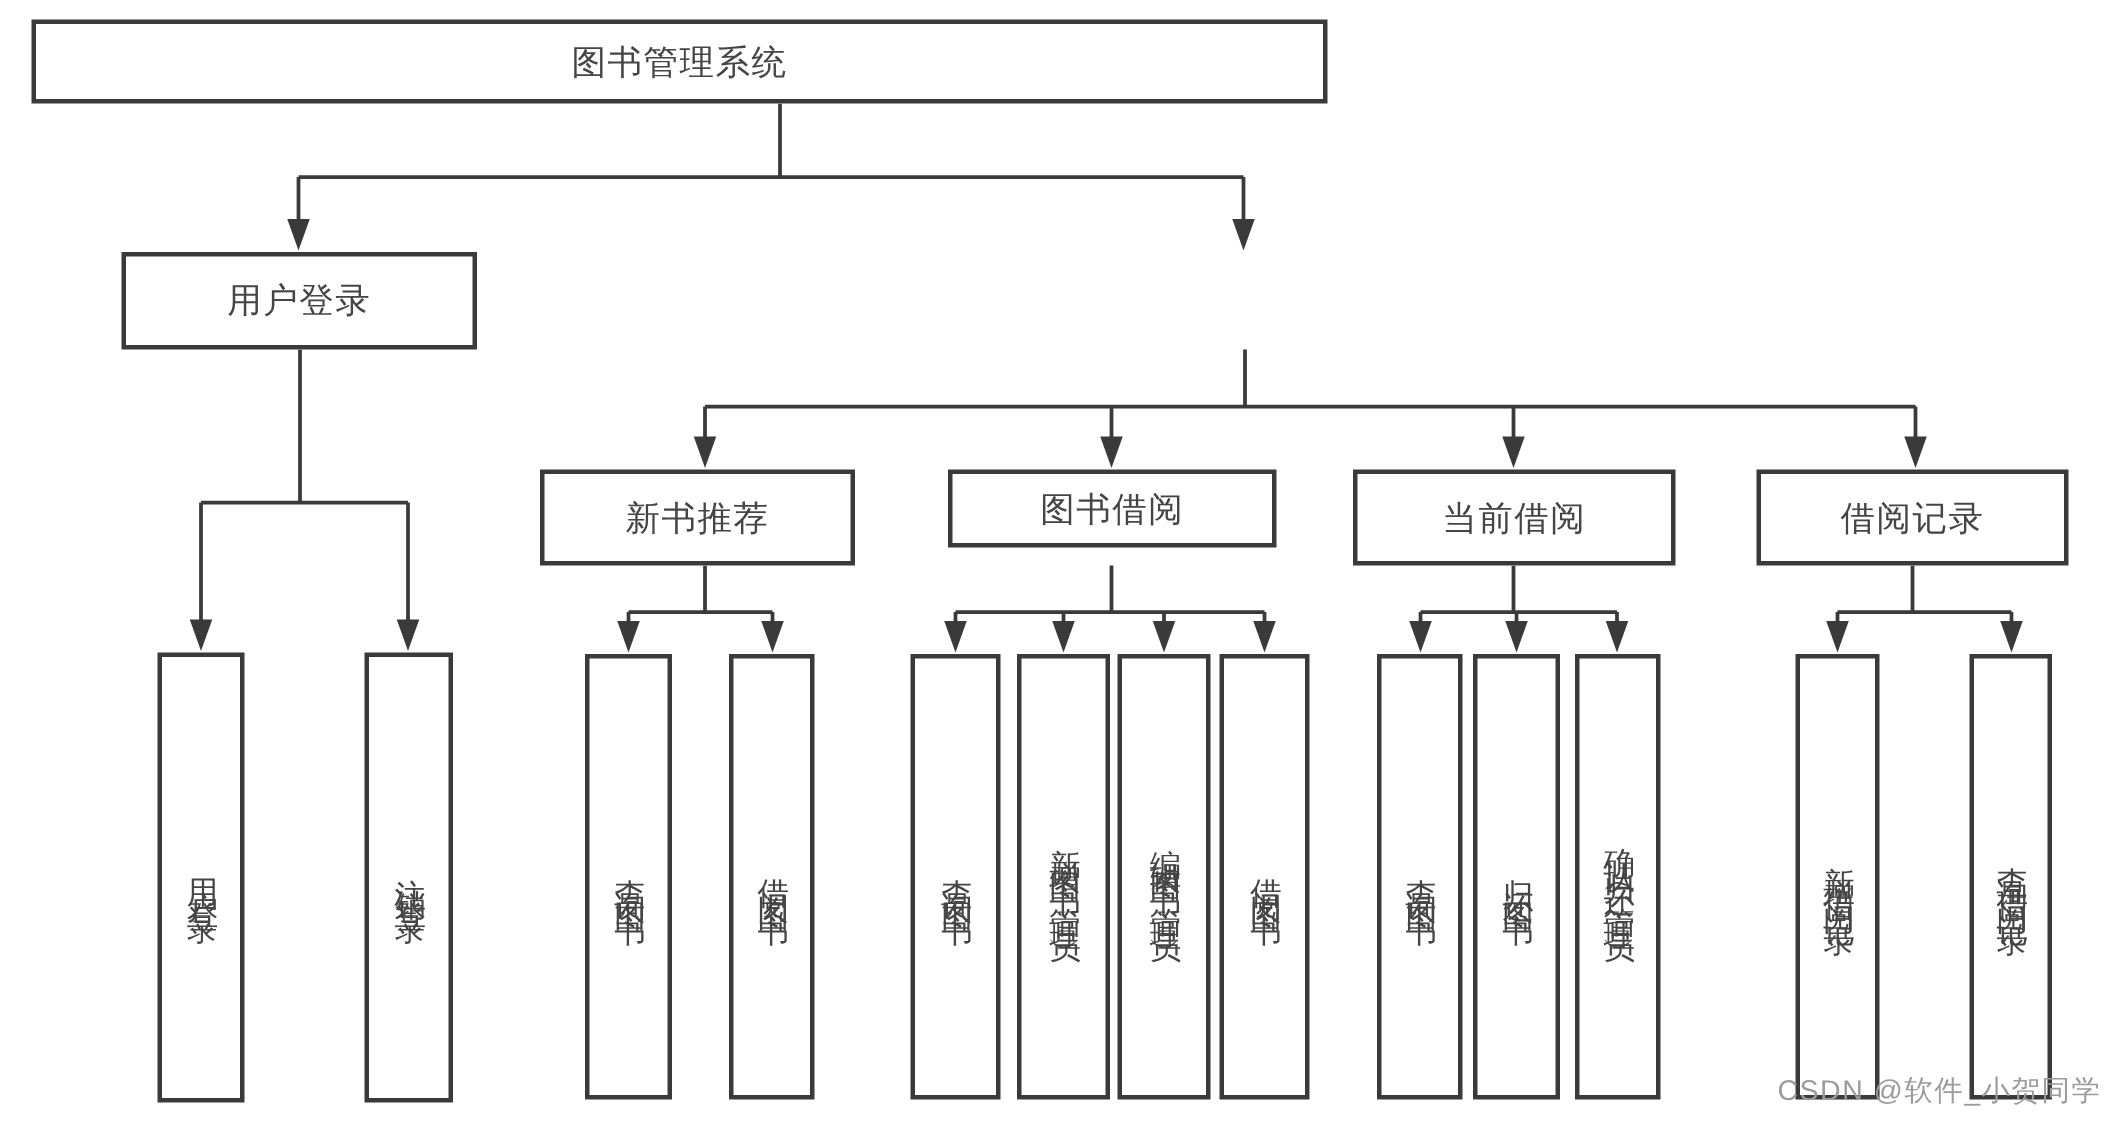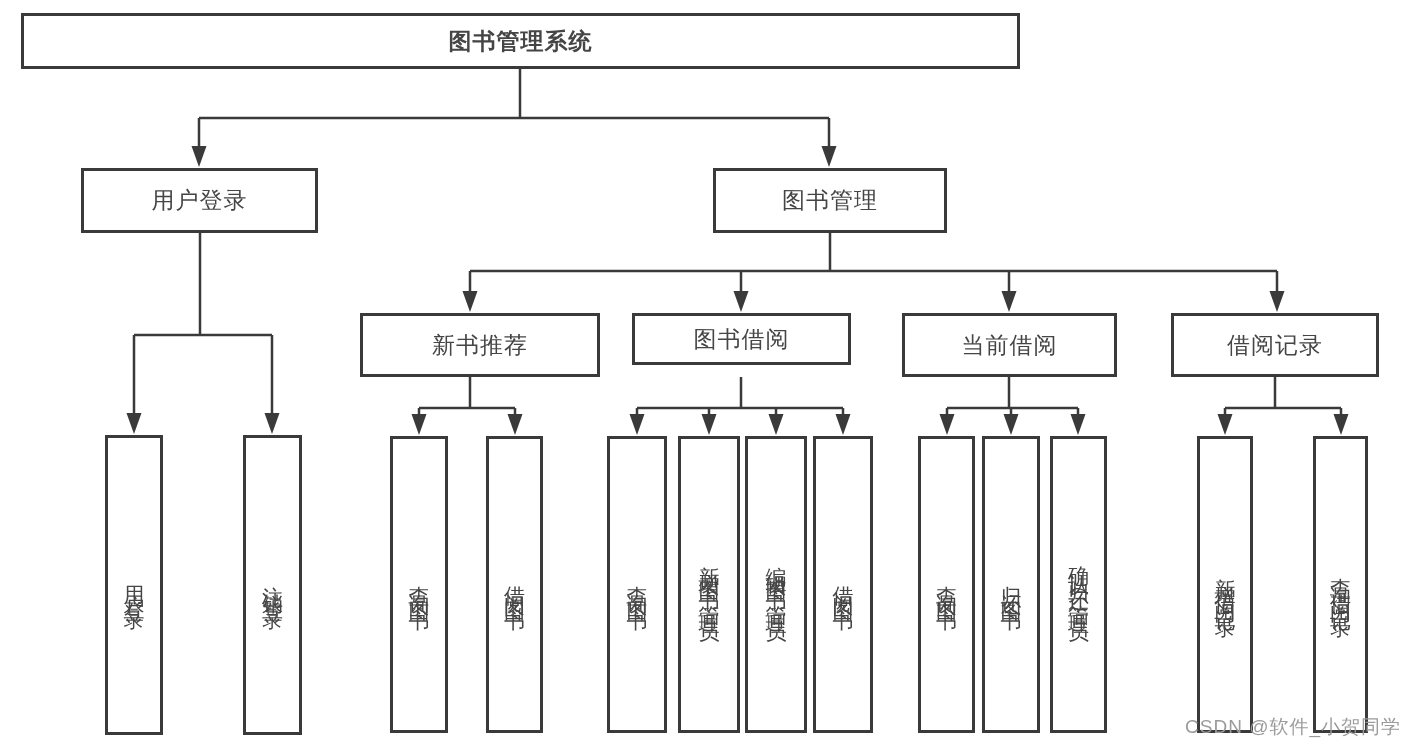--- a/index.html
+++ b/index.html
@@ -77,26 +77,25 @@
       M709 435 L701.5 414 L716.5 414 Z
       M776 435 L768.5 414 L783.5 414 Z
       M843 435 L835.5 414 L850.5 414 Z
       M947 435 L939.5 414 L954.5 414 Z
       M1011 435 L1003.5 414 L1018.5 414 Z
       M1078 435 L1070.5 414 L1085.5 414 Z
       M1225 435 L1217.5 414 L1232.5 414 Z
       M1341 435 L1333.5 414 L1348.5 414 Z"></path>
   </svg>
 
-  <div class="box h" style="left:21px; top:13px; width:999px; height:56px;font-weight:bold;">图书管理系统</div>
+  <div class="box h" style="left:21px; top:13px; width:864px; height:56px;">图书管理系统</div>
 
   <div class="box h" style="left:81px; top:168px; width:237px; height:65px;">用户登录</div>
-  <div class="box h" style="left:713px; top:168px; width:234px; height:65px;">图书管理</div>
 
-  <div class="box h" style="left:360px; top:313px; width:240px; height:64px;">新书推荐</div>
+  <div class="box h" style="left:360px; top:313px; width:210px; height:64px;">新书推荐</div>
   <div class="box h" style="left:632px; top:313px; width:219px; height:52px;">图书借阅</div>
   <div class="box h" style="left:902px; top:313px; width:215px; height:64px;">当前借阅</div>
   <div class="box h" style="left:1171px; top:313px; width:208px; height:64px;">借阅记录</div>
 
   <div class="box v" style="left:105px; top:435px; width:58px; height:300px;">
     <span>用户登录</span>
   </div>
   <div class="box v" style="left:243px; top:435px; width:59px; height:300px;">
     <span>注销登录</span>
   </div>

